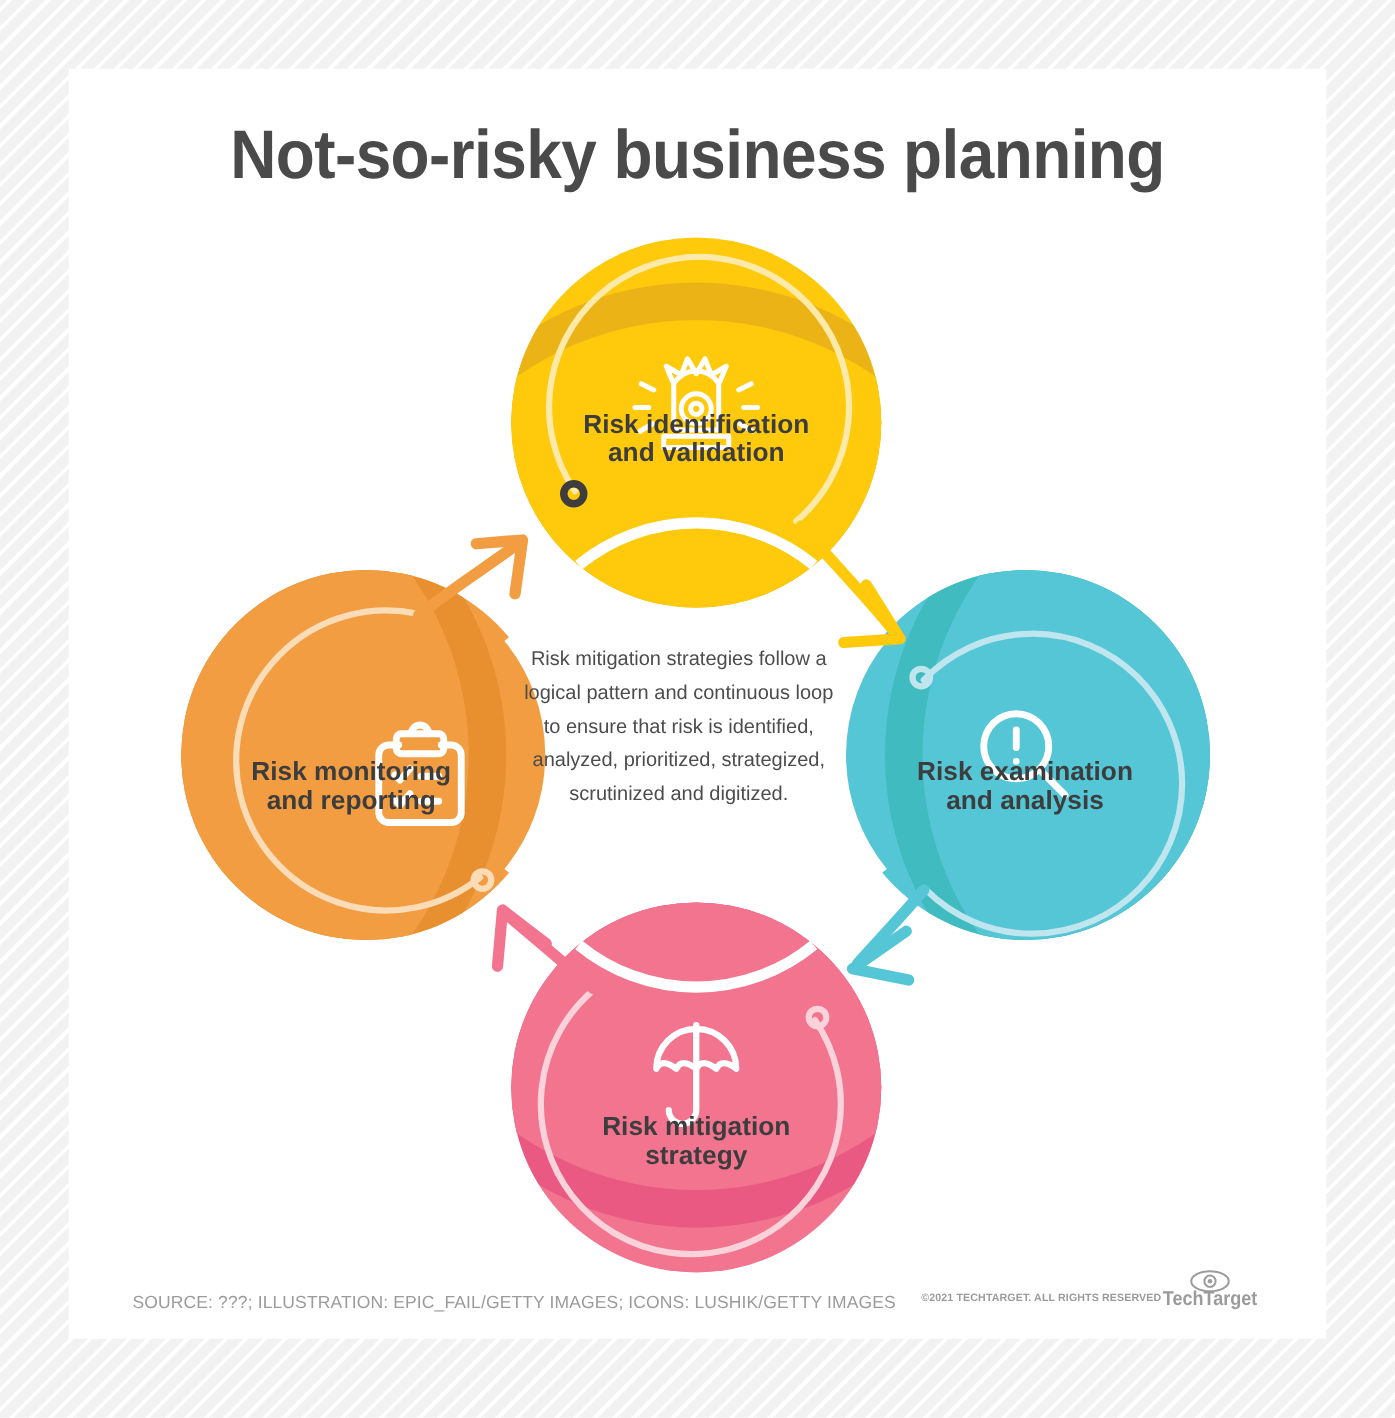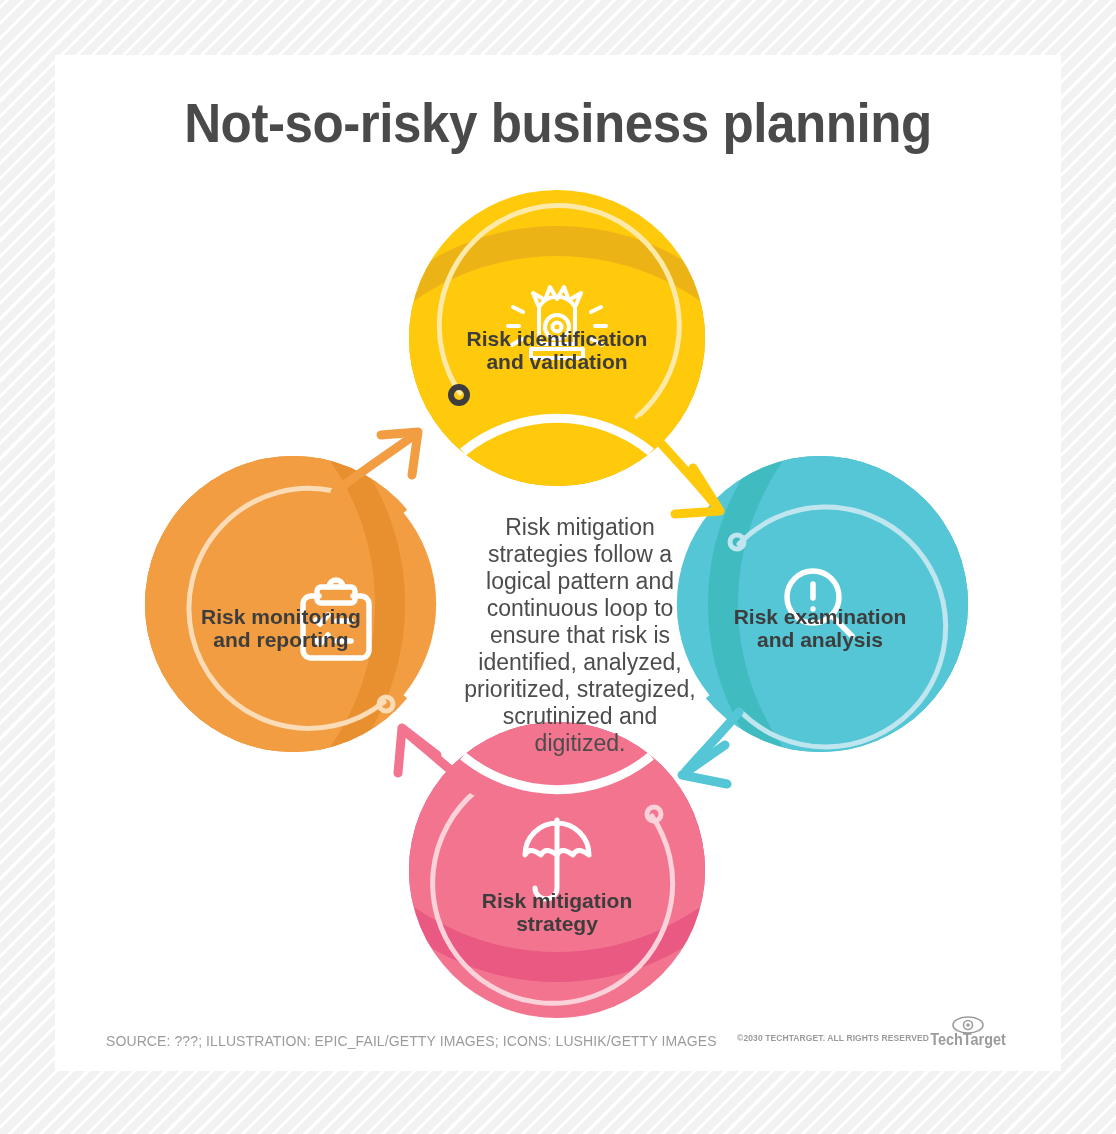--- a/index.html
+++ b/index.html
@@ -47,25 +47,25 @@
   .diagram {
     position: absolute;
     left: 0;
     top: 0;
     width: 1006px;
     height: 1016px;
   }
 
   .center-text {
     position: absolute;
-    left: 400px;
+    left: 363px;
     top: 459px;
     width: 250px;
     text-align: center;
-    font-size: 23px;
+    font-size: 16px;
     line-height: 27px;
     color: #4c4c4c;
     pointer-events: none;
   }
 
   .footer {
     position: absolute;
     left: 0;
     bottom: 14px;
     width: 100%;
@@ -241,21 +241,21 @@
     <g>
       <path d="M 280 437 C 315 410 335 398 358 381" stroke="#f29d41" stroke-width="9" fill="none" stroke-linecap="round"></path>
       <path d="M 326 380 L 363 377 L 357 420" stroke="#f29d41" stroke-width="9" fill="none" stroke-linecap="round" stroke-linejoin="round"></path>
     </g>
   </svg>
 
   <div class="center-text">Risk mitigation strategies follow a logical pattern and continuous loop to ensure that risk is identified, analyzed, prioritized, strategized, scrutinized and digitized.</div>
 
   <div class="footer">
     <div class="footer-source">SOURCE: ???; ILLUSTRATION: EPIC_FAIL/GETTY IMAGES; ICONS: LUSHIK/GETTY IMAGES</div>
-    <div class="footer-copyright">©2030 TECHTARGET. ALL RIGHTS RESERVED</div>
+    <div class="footer-copyright">©2021 TECHTARGET. ALL RIGHTS RESERVED</div>
     <div class="footer-logo">
       <svg width="94" height="18" viewBox="0 0 94 18" style="position:absolute;left:0;top:-2px;">
         <ellipse cx="47" cy="9" rx="15" ry="8" fill="none" stroke="#9b9b9b" stroke-width="1.6"></ellipse>
         <circle cx="47" cy="9" r="4.5" fill="none" stroke="#9b9b9b" stroke-width="1.6"></circle>
         <circle cx="47" cy="9" r="1.8" fill="#9b9b9b"></circle>
       </svg>
       <div class="footer-logo-text">TechTarget</div>
     </div>
   </div>
 

